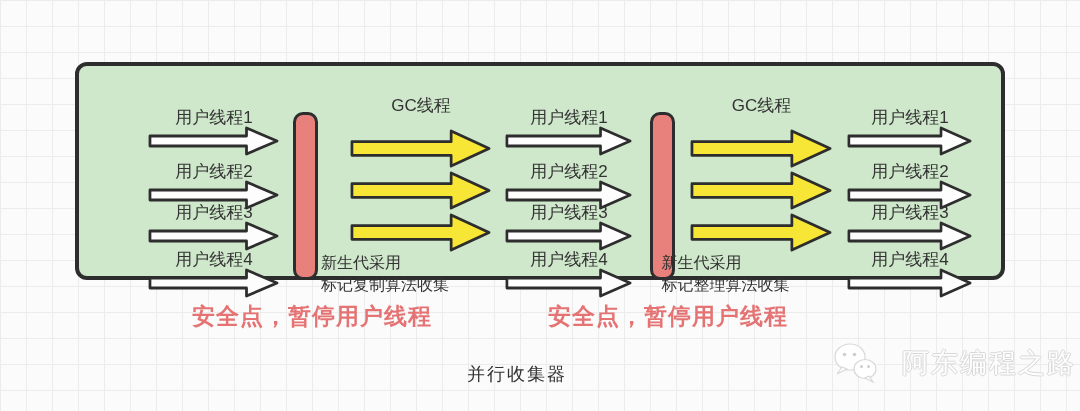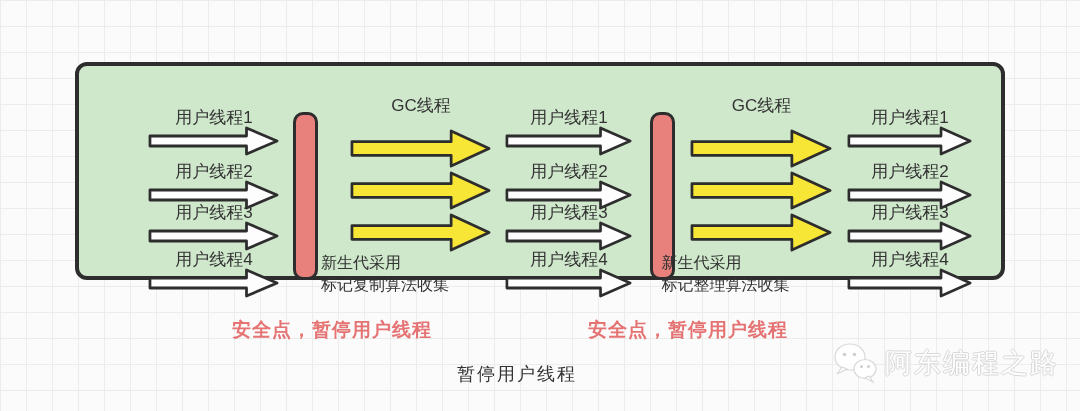--- a/index.html
+++ b/index.html
@@ -52,30 +52,30 @@
   }
   .yarrow{position:absolute;left:0;width:100%;height:41px;}
   .yarrow polygon{fill:var(--gc-yellow);stroke:var(--panel-border);stroke-width:2.8;stroke-linejoin:round;}
   .y1{top:62px;} .y2{top:104px;} .y3{top:146px;}
   .algo-caption{
     position:absolute;top:186px;left:50%;transform:translateX(-50%);
     width:200px;text-align:left;font-size:16px;font-weight:500;
     line-height:22px;white-space:nowrap;
   }
   .safepoint{
-    position:absolute;top:251px;width:240px;text-align:right;
-    font-size:19px;font-weight:bold;color:var(--safepoint-red);
+    position:absolute;top:235px;width:240px;text-align:left;
+    font-size:23px;font-weight:bold;color:var(--safepoint-red);
     letter-spacing:1px;white-space:nowrap;
   }
   .footer-caption{
     position:absolute;left:427px;top:362px;width:180px;text-align:center;
     font-size:18px;color:var(--text-dark);letter-spacing:2px;
   }
   .watermark{
-    position:absolute;left:832px;top:340px;display:flex;align-items:center;gap:5px;
+    position:absolute;left:832px;top:340px;display:flex;align-items:center;gap:22px;
   }
   .wm-icon{width:48px;height:46px;}
   .wm-icon .bubble{fill:rgba(255,255,255,0.92);stroke:#d9d9d9;stroke-width:1.2;}
   .wm-icon .eye{fill:#cfcfcf;}
   .wm-text{
     font-size:27px;letter-spacing:2px;color:#fefefe;white-space:nowrap;
     text-shadow:1px 0 0 #d8d8d8,-1px 0 0 #d8d8d8,0 1px 0 #d8d8d8,0 -1px 0 #d8d8d8;
   }
   
   .g1{left:69px;width:132px;}
@@ -208,21 +208,21 @@
       <svg class="warrow" viewBox="0 0 134 30" preserveAspectRatio="none">
           <polygon points="2,10 100,10 100,2 131,15 100,28 100,20 2,20"></polygon>
         </svg>
     </div>
   </div>
 
   <div class="safepoint sp1">安全点，暂停用户线程</div>
   <div class="safepoint sp2">安全点，暂停用户线程</div>
 </div>
 
-<div class="footer-caption">暂停用户线程</div>
+<div class="footer-caption">并行收集器</div>
 
 <div class="watermark">
   <svg class="wm-icon" viewBox="0 0 48 46">
     <ellipse class="bubble" cx="18" cy="17" rx="15" ry="13"></ellipse>
     <path class="bubble" d="M10,27 L5,34 L15,29 Z"></path>
     <circle class="eye" cx="12.5" cy="14.5" r="1.8"></circle>
     <circle class="eye" cx="22.5" cy="14.5" r="1.8"></circle>
     <ellipse class="bubble" cx="33" cy="29" rx="11" ry="9.5"></ellipse>
     <path class="bubble" d="M37,36 L41,42 L33,38 Z"></path>
     <circle class="eye" cx="29.5" cy="26.5" r="1.5"></circle>

